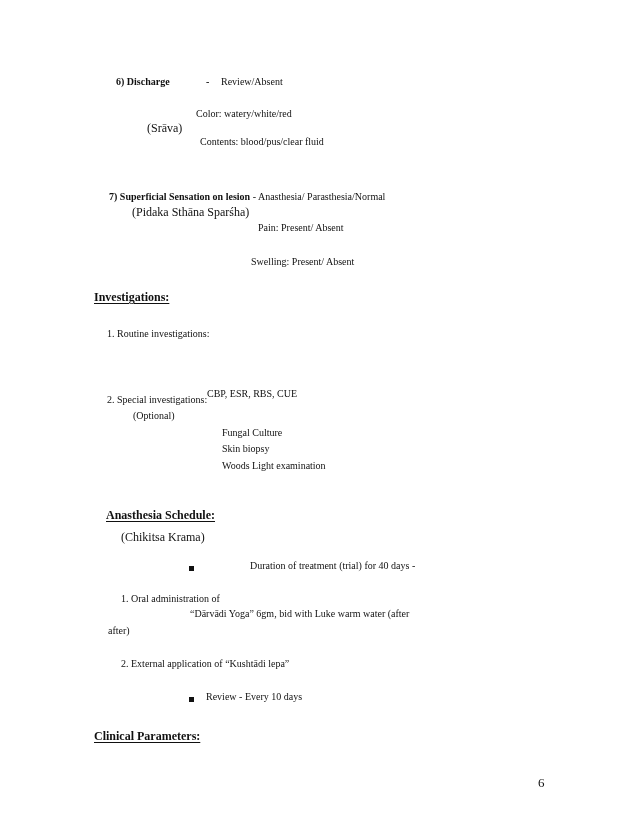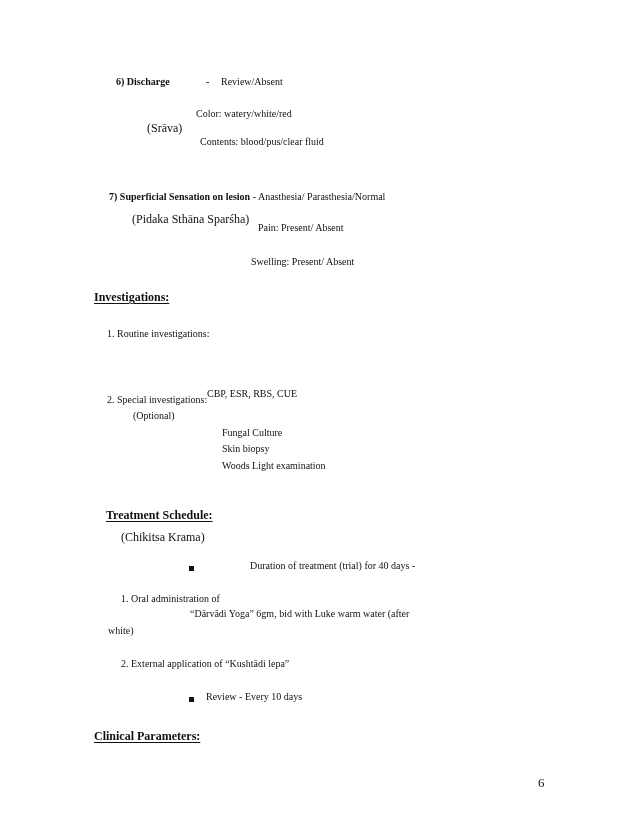--- a/index.html
+++ b/index.html
@@ -21,39 +21,39 @@
 <div class="t n b" style="left:116px; top:77px;">6) Discharge</div>
 <div class="t n b" style="left:206px; top:77px;">-</div>
 <div class="t n" style="left:221px; top:77px;">Review/Absent</div>
 <div class="t s" style="left:147px; top:96px;margin-top:26px;">(Srāva)</div>
 <div class="t n" style="left:196px; top:109px;">Color: watery/white/red</div>
 <div class="t n" style="left:200px; top:137px;">Contents: blood/pus/clear fluid</div>
 
 <div class="t n" style="left:109px; top:192px;">
   <span class="b">7) Superficial Sensation on lesion</span><span> - Anasthesia/ Parasthesia/Normal</span>
 </div>
-<div class="t s" style="left:132px; top:213px;">(Pidaka Sthāna Sparśha)</div>
+<div class="t s" style="left:132px; top:206px;">(Pidaka Sthāna Sparśha)</div>
 <div class="t n" style="left:258px; top:223px;">Pain: Present/ Absent</div>
 <div class="t n" style="left:251px; top:257px;">Swelling: Present/ Absent</div>
 
 <div class="t h" style="left:94px; top:291px;">Investigations:</div>
 <div class="t n" style="left:107px; top:329px;">1.  Routine investigations:</div>
 <div class="t n" style="left:207px; top:361px;margin-top:28px;">CBP, ESR, RBS, CUE</div>
 <div class="t n" style="left:107px; top:395px;">2.  Special investigations:</div>
 <div class="t n" style="left:133px; top:411px;">(Optional)</div>
 <div class="t n" style="left:222px; top:428px;">Fungal Culture</div>
 <div class="t n" style="left:222px; top:444px;">Skin biopsy</div>
 <div class="t n" style="left:222px; top:461px;">Woods Light examination</div>
 
-<div class="t h" style="left:106px; top:509px;">Treatment Schedule:</div>
+<div class="t h" style="left:106px; top:509px;">Anasthesia Schedule:</div>
 <div class="t s" style="left:121px; top:531px;">(Chikitsa Krama)</div>
 <div class="bullet" style="left:189px; top:566px;"></div>
 <div class="t n" style="left:206px; top:561px;margin-left:44px;">Duration of treatment (trial) for 40 days -</div>
 <div class="t n" style="left:121px; top:594px;">1.  Oral administration of</div>
 <div class="t n" style="left:190px; top:609px;">“Dārvādi Yoga” 6gm, bid with Luke warm water (after</div>
-<div class="t n" style="left:108px; top:626px;">white)</div>
+<div class="t n" style="left:108px; top:626px;">after)</div>
 <div class="t n" style="left:121px; top:659px;">2.  External application of “Kushtādi lepa”</div>
 <div class="bullet" style="left:189px; top:697px;"></div>
 <div class="t n" style="left:206px; top:692px;">Review - Every 10 days</div>
 
 <div class="t h" style="left:94px; top:730px;">Clinical Parameters:</div>
 
 <div class="t" style="left:538px; top:776px; font-size:13px;">6</div>
 
 </body></html>

